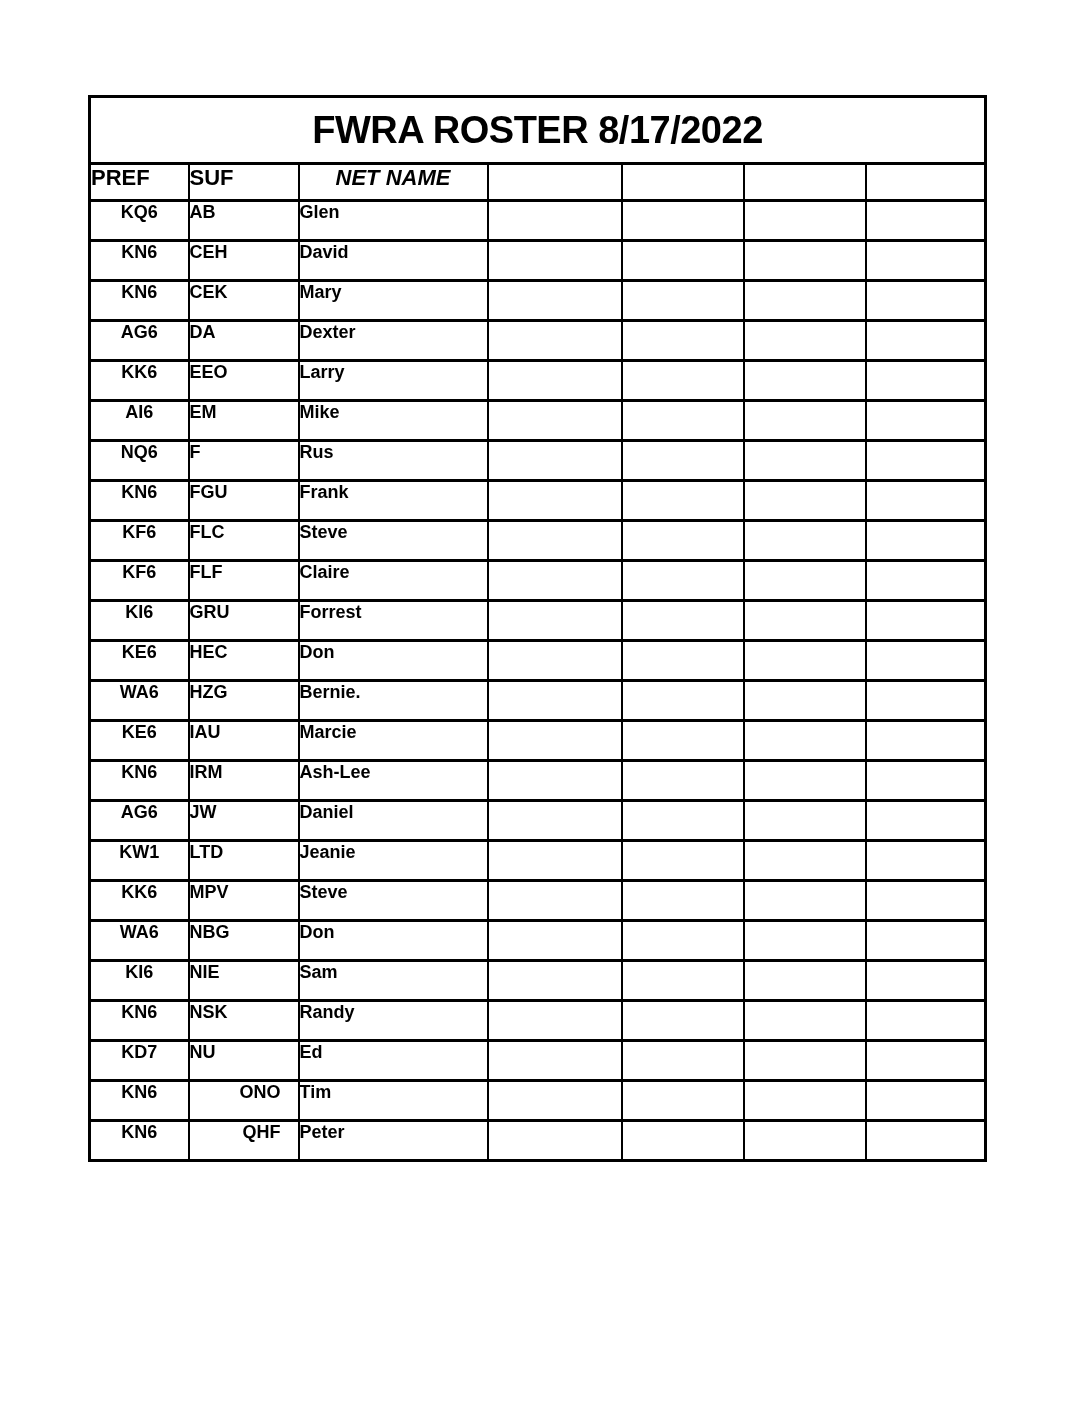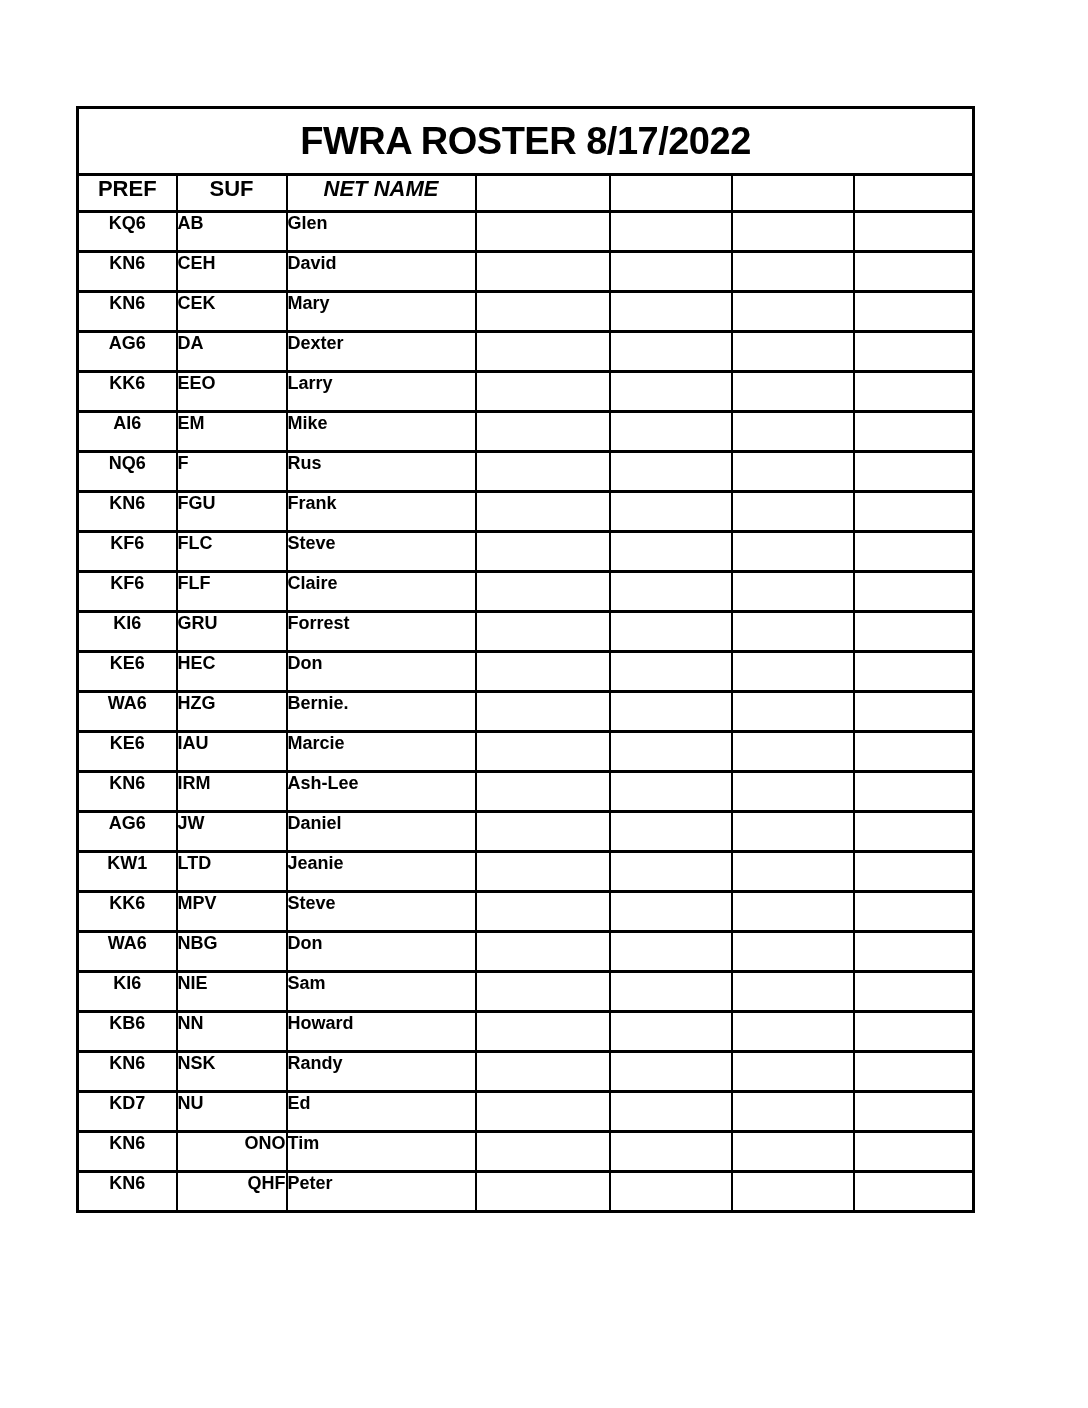--- a/index.html
+++ b/index.html
@@ -10,27 +10,26 @@
   .page {
     position: relative;
     width: 1088px;
     height: 1408px;
     background: #ffffff;
     font-family: "Liberation Sans", sans-serif;
     color: #000000;
   }
   table.roster {
     position: absolute;
-    left: 76px;
+    left: 88px;
     top: 95px;
     width: 896px;
     border-collapse: collapse;
     table-layout: fixed;
     border: 3px solid #000000;
-    margin-top: 11px;
   }
   table.roster th, table.roster td {
     border-left: 2px solid #000000;
     border-right: 2px solid #000000;
     border-top: 3px solid #000000;
     border-bottom: 3px solid #000000;
     box-sizing: border-box;
     overflow: hidden;
     white-space: nowrap;
     padding: 0;
@@ -42,31 +41,31 @@
     letter-spacing: -0.5px;
     text-align: center;
     vertical-align: middle;
   }
   .header-row th {
     height: 37px;
     font-size: 22px;
     vertical-align: top;
     padding-top: 4px;
   }
-  .hdr-center { text-align: center; }
+  .hdr-center { text-align: left; }
   .hdr-right  { padding-right: 3px; font-style: italic; }
   tbody td {
     height: 40px;
     font-size: 18px;
     vertical-align: top;
     padding-top: 7px;
   }
   td.pref-cell { text-align: center; }
   td.suf-cell  { text-align: left; }
-  td.suf-cell.suf-right { text-align: right; }
+  td.suf-cell.suf-right { text-align: right; padding-right: 17px; }
   td.net-name-cell { padding-right: 3px; }
 </style>
 </head>
 <body>
 
 <div class="page">
   <table class="roster">
     <colgroup>
       <col style="width:99px">
       <col style="width:110px">
@@ -265,29 +264,20 @@
         <tr>
       <td class="pref-cell">KI6</td>
       <td class="suf-cell">NIE</td>
       <td class="net-name-cell">Sam</td>
       <td class="empty-cell"></td>
       <td class="empty-cell"></td>
       <td class="empty-cell"></td>
       <td class="empty-cell"></td>
     </tr>
         <tr>
-      <td class="pref-cell">KB6</td>
-      <td class="suf-cell">NN</td>
-      <td class="net-name-cell">Howard</td>
-      <td class="empty-cell"></td>
-      <td class="empty-cell"></td>
-      <td class="empty-cell"></td>
-      <td class="empty-cell"></td>
-    </tr>
-        <tr>
       <td class="pref-cell">KN6</td>
       <td class="suf-cell">NSK</td>
       <td class="net-name-cell">Randy</td>
       <td class="empty-cell"></td>
       <td class="empty-cell"></td>
       <td class="empty-cell"></td>
       <td class="empty-cell"></td>
     </tr>
         <tr>
       <td class="pref-cell">KD7</td>

